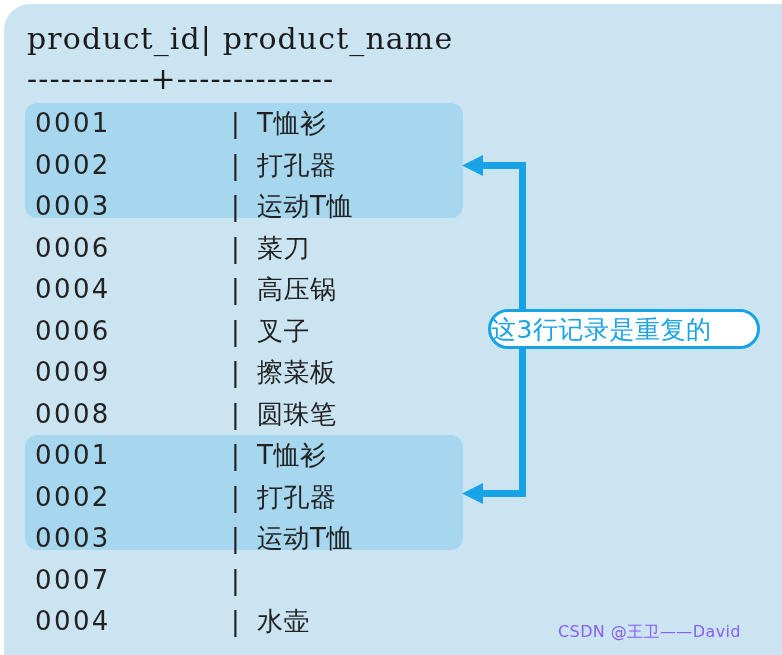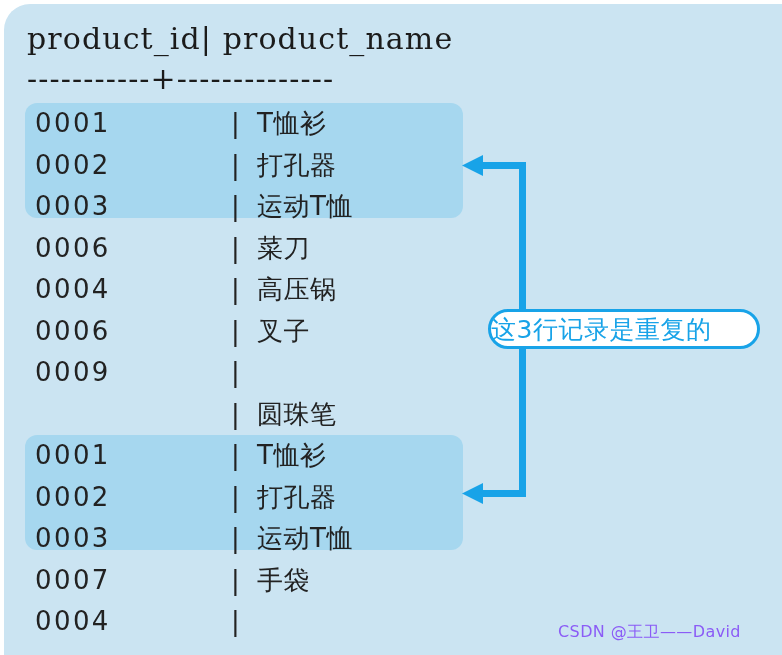--- a/index.html
+++ b/index.html
@@ -194,22 +194,24 @@
         <span class="cell-name">高压锅</span>
       </div>
       <div class="row">
         <span class="cell-id">0006</span>
         <span class="cell-pipe">|</span>
         <span class="cell-name">叉子</span>
       </div>
       <div class="row">
         <span class="cell-id">0009</span>
         <span class="cell-pipe">|</span>
-      </div>
-      <div class="row">
+        <span class="cell-name">擦菜板</span>
+      </div>
+      <div class="row">
+        <span class="cell-id">0008</span>
         <span class="cell-pipe">|</span>
         <span class="cell-name">圆珠笔</span>
       </div>
       <div class="row">
         <span class="cell-id">0001</span>
         <span class="cell-pipe">|</span>
         <span class="cell-name">T恤衫</span>
       </div>
       <div class="row">
         <span class="cell-id">0002</span>
@@ -217,25 +219,25 @@
         <span class="cell-name">打孔器</span>
       </div>
       <div class="row">
         <span class="cell-id">0003</span>
         <span class="cell-pipe">|</span>
         <span class="cell-name">运动T恤</span>
       </div>
       <div class="row">
         <span class="cell-id">0007</span>
         <span class="cell-pipe">|</span>
-        <span class="cell-name">手袋</span>
       </div>
       <div class="row">
         <span class="cell-id">0004</span>
         <span class="cell-pipe">|</span>
+        <span class="cell-name">水壶</span>
       </div>
     </div>
 
   <svg id="connectors" viewBox="0 0 782 655" xmlns="http://www.w3.org/2000/svg">
 
     <path d="M 522.5 309 L 522.5 165.5 L 481 165.5" fill="none" stroke="#18a3e8" stroke-width="7" stroke-linecap="butt"></path>
     <polygon points="462,165.5 483,155 483,176" fill="#18a3e8"></polygon>
 
     <path d="M 522.5 349 L 522.5 493.5 L 481 493.5" fill="none" stroke="#18a3e8" stroke-width="7" stroke-linecap="butt"></path>
     <polygon points="462,493.5 483,483 483,504" fill="#18a3e8"></polygon>

